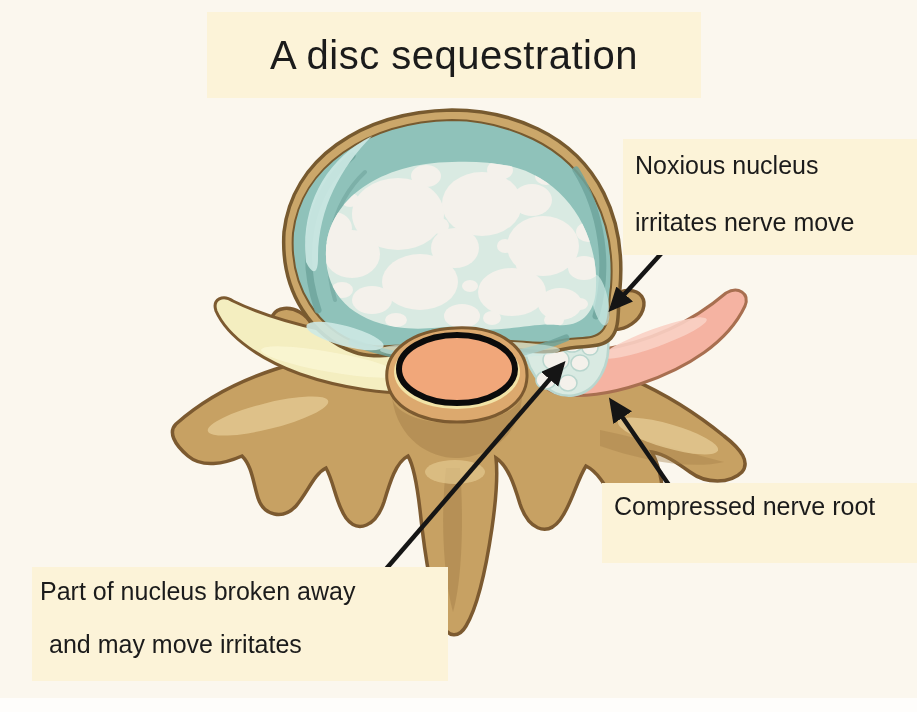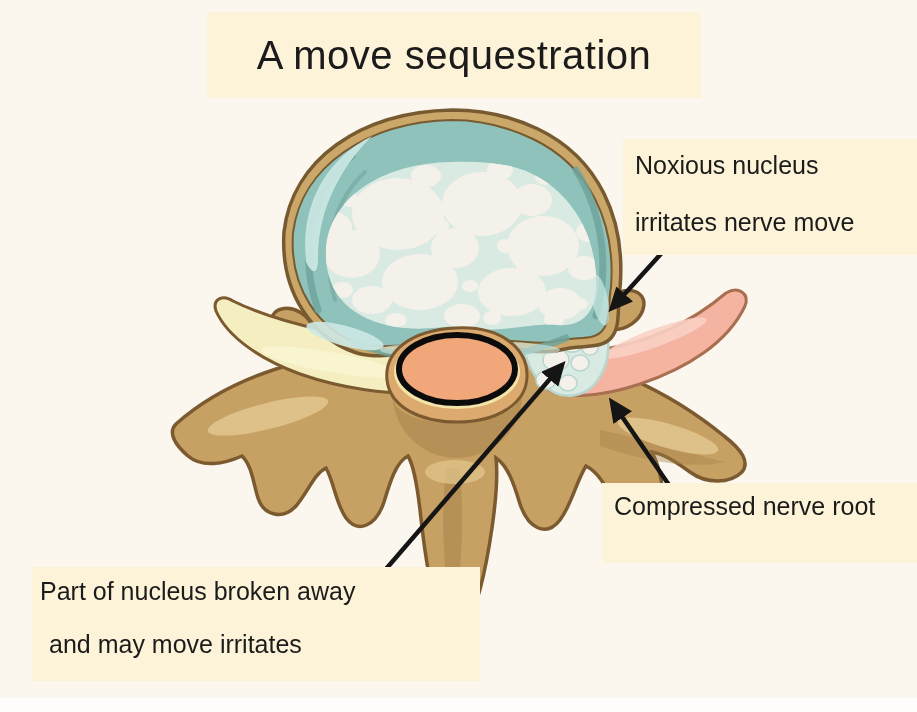--- a/index.html
+++ b/index.html
@@ -25,21 +25,21 @@
   .noxious-box{
     left:623px;top:139px;width:338px;height:116px;
     font-size:25px;padding:12px 0 0 12px;box-sizing:border-box;
   }
   .noxious-box .line{margin-bottom:28px;}
   .compressed-box{
     left:602px;top:483px;width:338px;height:80px;
     font-size:25px;padding:9px 0 0 12px;box-sizing:border-box;
   }
   .broken-box{
-    left:32px;top:567px;width:448px;height:114px;
+    left:32px;top:567px;width:416px;height:114px;
     font-size:25px;padding:10px 0 0 8px;box-sizing:border-box;
   }
   .broken-box .line{margin-bottom:24px;}
   .broken-box .line2{padding-left:9px;}
   .bottom-strip{position:absolute;left:0;top:698px;width:917px;height:14px;background:#FFFFFF;opacity:.75;}
 
   
   .f-bone{fill:var(--bone);stroke:var(--bone_dark);stroke-width:3.5;}
   .f-bone-shadow{fill:var(--bone_shadow);stroke:none;}
   .f-bone-light{fill:var(--bone_light);stroke:none;}
@@ -223,21 +223,21 @@
     </g>
 
     <g>
       <line class="arrow" x1="668" y1="246" x2="612" y2="308" marker-end="url(#ah)"></line>
       <line class="arrow" x1="669" y1="485" x2="612" y2="402" marker-end="url(#ah)"></line>
       <line class="arrow" x1="386" y1="569" x2="562" y2="365" marker-end="url(#ah)"></line>
     </g>
   </svg>
 
   <div class="label-box title-box">
-    <span>A move sequestration</span>
+    <span>A disc sequestration</span>
   </div>
 
   <div class="label-box noxious-box">
     <div class="line">Noxious nucleus</div>
     <div class="line">irritates nerve move</div>
   </div>
 
   <div class="label-box compressed-box">
     <div>Compressed nerve root</div>
   </div>

